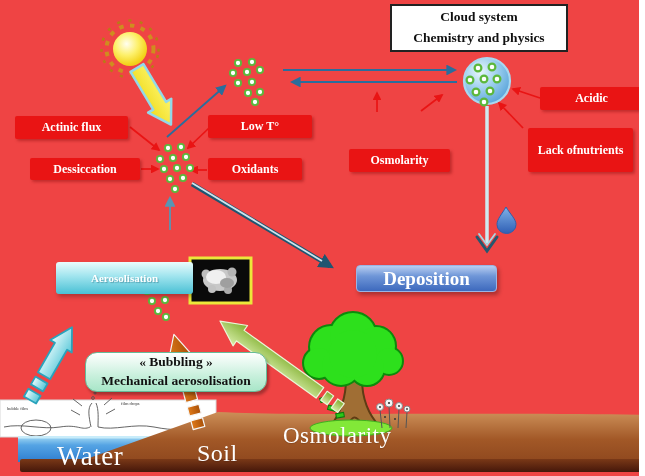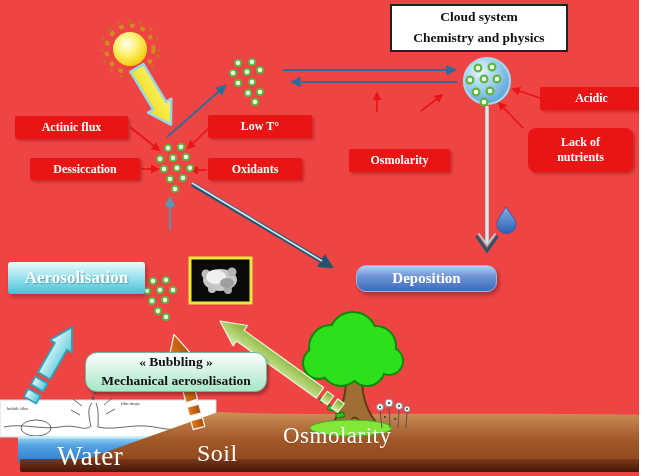--- a/index.html
+++ b/index.html
@@ -3,28 +3,28 @@
 <meta charset="utf-8">
 <style>
   html,body{margin:0;padding:0;background:#fff;}
   #stage{position:relative;width:639px;height:476px;background:#ef4444;overflow:hidden;
          font-family:Liberation Serif, serif;}
   #art{position:absolute;left:0;top:0;}
   .lbl{position:absolute;display:flex;align-items:center;justify-content:center;
        text-align:center;box-sizing:border-box;}
   .redbox{background:#e91414;color:#fff;font-weight:bold;font-size:12px;line-height:1.2;
           border-radius:2px;box-shadow:2px 2px 3px rgba(130,10,10,.4);}
-  .redbox.twolines{flex-direction:column;line-height:1.25;border-radius:8px;}
+  .redbox.twolines{flex-direction:row;line-height:1.25;}
   .cloudbox{background:#fff;border:2px solid #222;color:#111;font-weight:bold;font-size:13.5px;
             flex-direction:column;line-height:1.55;}
   .aerobox{background:linear-gradient(180deg,#eafcfd 0%,#9fe4ee 45%,#49c0d4 100%);
-           color:#fff;font-weight:bold;font-size:17px;border-radius:3px;
-           box-shadow:2px 3px 4px rgba(0,0,0,.25);text-shadow:1px 1px 1px rgba(0,60,80,.35);}
+           color:#fff;font-weight:bold;font-size:11px;border-radius:3px;
+           box-shadow:2px 3px 4px rgba(0,0,0,.25);text-shadow:1px 1px 1px rgba(0,60,80,.35);margin-left:48px;}
   .depbox{background:linear-gradient(180deg,#b8cdf0 0%,#6f96d8 40%,#3d69bd 100%);
-          color:#fff;font-weight:bold;font-size:15px;border-radius:10px;
+          color:#fff;font-weight:bold;font-size:19px;border-radius:4px;
           box-shadow:2px 3px 4px rgba(0,0,0,.3);border:1px solid #9ab4e4;}
   .bubblebox{background:linear-gradient(180deg,#ffffff 0%,#c8f0dc 60%,#a8e6c8 100%);
              color:#111;font-weight:bold;font-size:13.5px;flex-direction:column;line-height:1.4;
              border:1px solid #66bb99;border-radius:12px;box-shadow:2px 3px 3px rgba(0,0,0,.3);}
   .envlabel{color:#fff;letter-spacing:.5px;text-shadow:0 1px 1px rgba(0,0,0,.15);}
   .sketchlabel{position:absolute;font-size:4.5px;color:#333;line-height:1;}
 </style>
 </head>
 <body>
 

